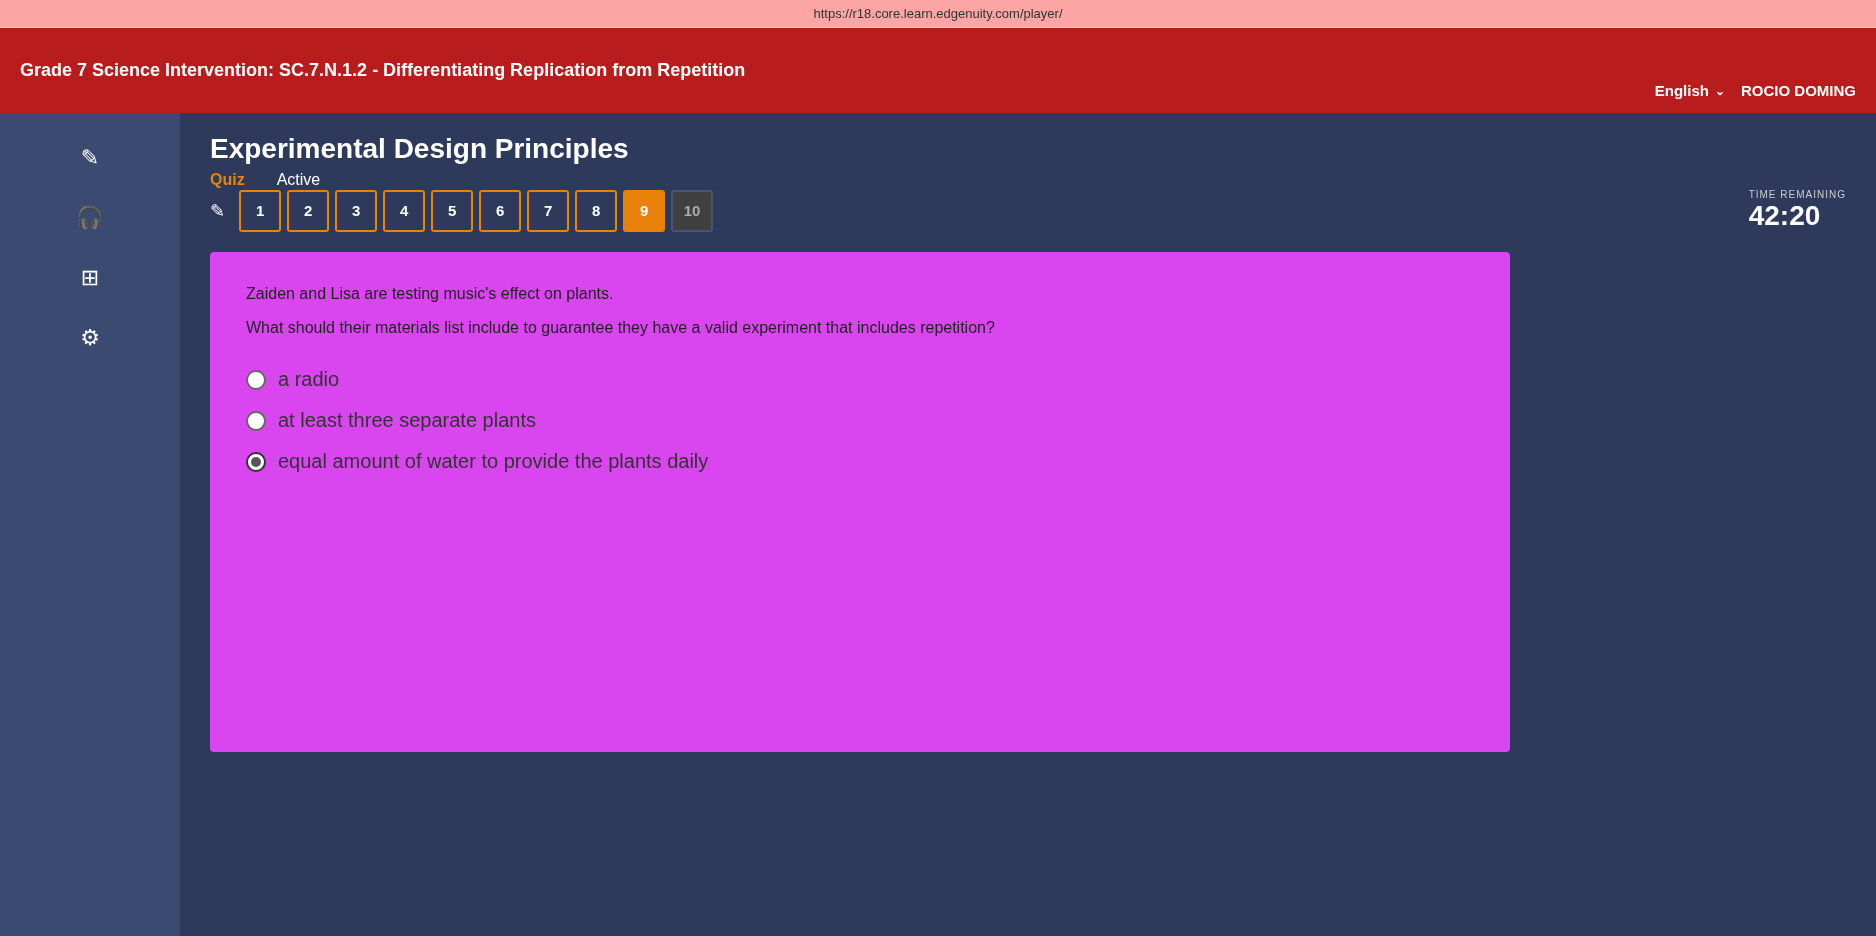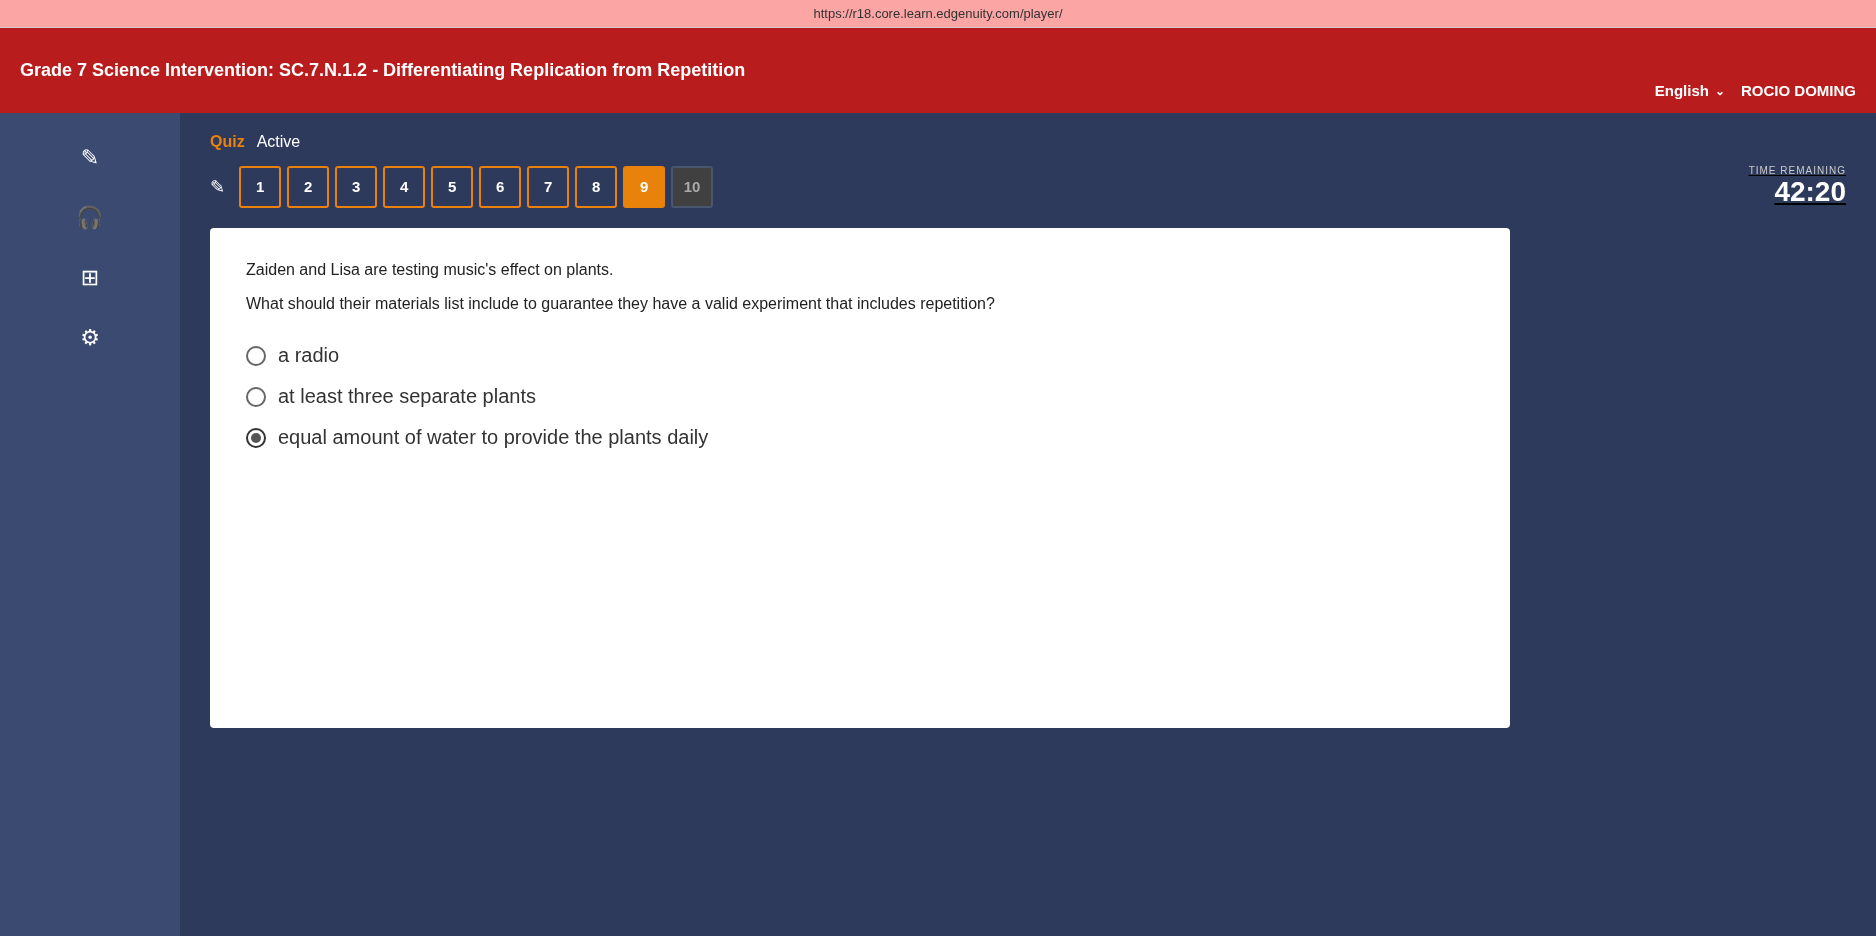--- a/index.html
+++ b/index.html
@@ -88,22 +88,21 @@
     .lesson-title {
       font-size: 28px;
       font-weight: bold;
       color: white;
       margin-bottom: 6px;
     }
 
     .quiz-status-row {
       display: flex;
       align-items: center;
-      gap: 12px;
-      margin-bottom: 14px;
+      gap: 32px;
     }
 
     .quiz-label {
       color: #e8820a;
       font-size: 16px;
       font-weight: bold;
     }
 
     .active-label {
       color: white;
@@ -150,38 +149,36 @@
     .q-btn.locked {
       background: #404040;
       border-color: #4a5570;
       color: #aaa;
       cursor: default;
     }
 
     
     .timer-section {
       margin-left: auto;
-      text-align: right;
-      text-decoration: underline;
     }
     .timer-label {
       font-size: 10px;
       color: #ccc;
       letter-spacing: 1px;
       text-transform: uppercase;
     }
     .timer-value {
       font-size: 28px;
       font-weight: bold;
       color: white;
     }
 
     
     .question-card {
-      background: #ffffff;
+      background: #d946ef;
       border-radius: 4px;
       padding: 30px 36px;
       max-width: 1300px;
       min-height: 500px;
     }
 
     .question-text {
       font-size: 16px;
       color: #222;
       margin-bottom: 10px;
@@ -271,20 +268,21 @@
 
   <div class="sidebar">
     <button class="sidebar-icon-btn" title="Edit">✎</button>
     <button class="sidebar-icon-btn" title="Audio">🎧</button>
     <button class="sidebar-icon-btn" title="Calculator">⊞</button>
     <button class="sidebar-icon-btn" title="Settings">⚙</button>
   </div>
 
   <div class="lesson-area">
 
+    <div class="lesson-title">Experimental Design Principles</div>
 
     <div class="quiz-status-row">
       <span class="quiz-label">Quiz</span>
       <span class="active-label">Active</span>
     </div>
 
     <div class="question-nav-row">
       <button class="edit-icon-btn">✎</button>
 
       <button class="q-btn">1</button>

